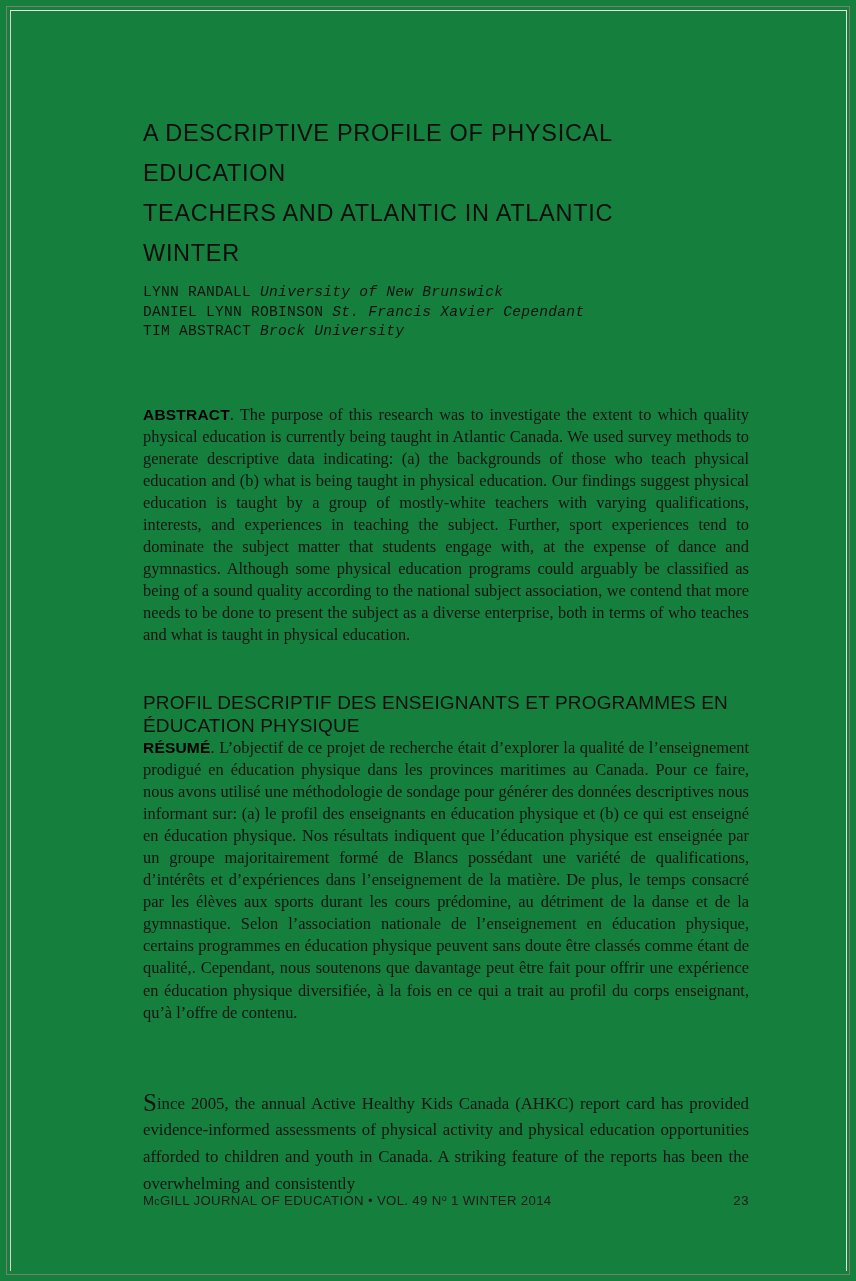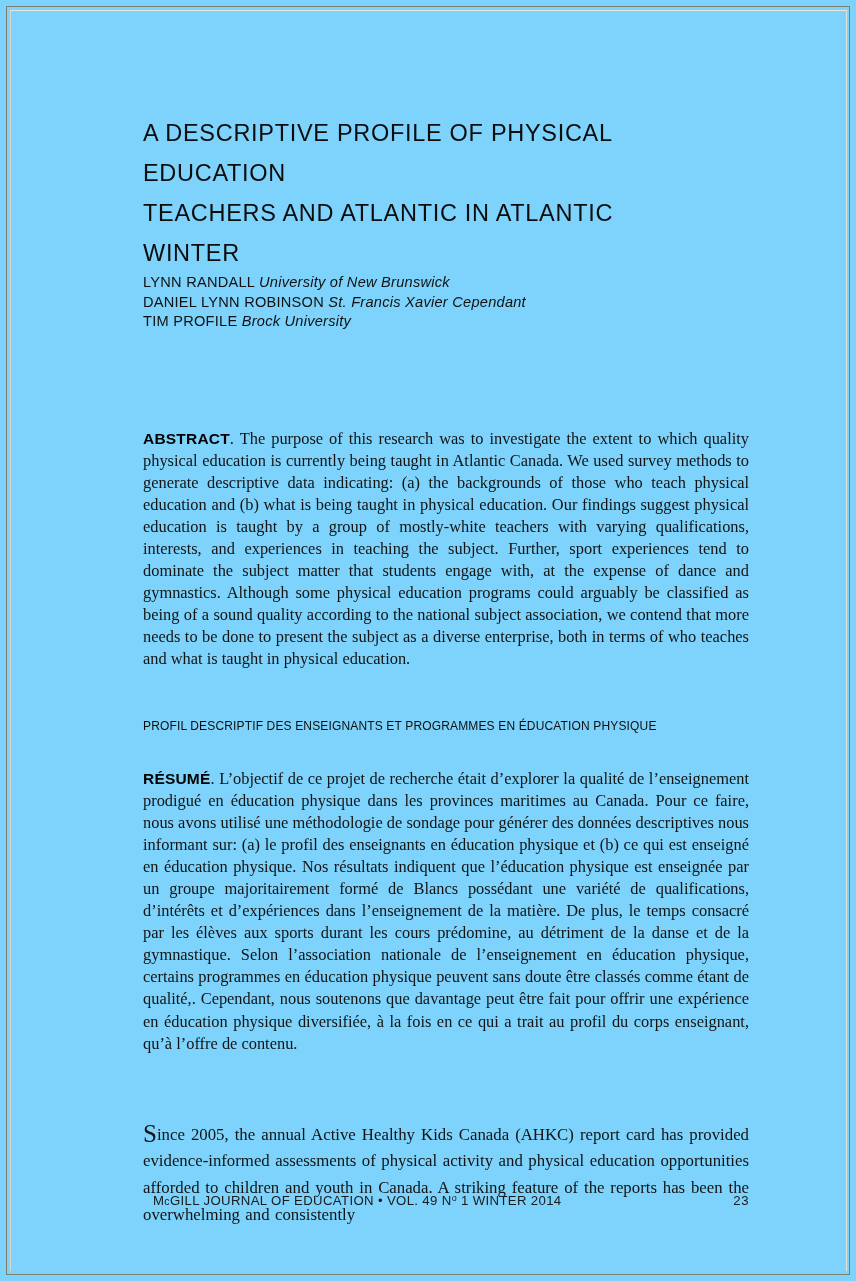--- a/index.html
+++ b/index.html
@@ -4,21 +4,21 @@
 <style>
   html, body {
     margin: 0;
     padding: 0;
     background: #ffffff;
   }
   .page {
     position: relative;
     width: 856px;
     height: 1281px;
-    background: #7dd3fc;
+    background: #15803d;
     box-sizing: border-box;
     overflow: hidden;
   }
   
   .page-border {
     position: absolute;
     left: 6px;
     top: 6px;
     right: 6px;
     bottom: 6px;
@@ -51,36 +51,36 @@
     font-weight: 400;
     letter-spacing: 0.7px;
     line-height: 40px;
     color: #0d0d0d;
     margin: 0;
     padding-top: 113px;
   }
 
   
   .authors {
-    font-family: Liberation Sans, sans-serif;
+    margin-top: 10px;
+    font-family: Liberation Mono, monospace;
     font-size: 14.6px;
     line-height: 19.5px;
     color: #111111;
     letter-spacing: 0.25px;
   }
   .author-line { white-space: nowrap; }
   .author-name { font-weight: 400; }
   .author-affil { font-style: italic; }
 
   
   .abstract-block {
-    margin-top: 96px;
+    margin-top: 62px;
   }
   .resume-block {
-    margin-top: 30px;
   }
   .abs-label {
     font-family: "Liberation Sans", sans-serif;
     font-weight: 700;
     font-size: 15.5px;
     letter-spacing: 0.2px;
     color: #000;
   }
   .abs-body {
     font-family: "Liberation Serif", serif;
@@ -90,21 +90,21 @@
     text-align: justify;
     text-justify: inter-word;
     hyphens: manual;
   }
   p.abs-body { margin: 0; }
 
   
   .fr-heading {
     margin-top: 44px;
     font-family: "Liberation Sans", sans-serif;
-    font-size: 12px;
+    font-size: 19px;
     line-height: 23px;
     letter-spacing: 0.15px;
     color: #0f0f0f;
   }
 
   
   .body-para {
     margin-top: 66px;
     font-family: "Liberation Serif", serif;
     font-size: 16.8px;
@@ -128,21 +128,21 @@
     top: 1193px;
     width: 606px;
     display: flex;
     justify-content: space-between;
     align-items: baseline;
     font-family: "Liberation Sans", sans-serif;
     font-size: 13.2px;
     letter-spacing: 0.35px;
     color: #1a1a1a;
   }
-  .footer-left { white-space: nowrap; margin-left: 10px; }
+  .footer-left { white-space: nowrap; }
   .footer-sm { font-size: 10.6px; }
   .footer-sup { font-size: 9px; vertical-align: 4px; }
   .footer-page { letter-spacing: 0.5px; }
 </style>
 </head>
 <body>
 
 <div class="page">
   <div class="page-border"></div>
   <div class="page-border-inner"></div>
@@ -158,21 +158,21 @@
     <div class="authors">
       <div class="author-line">
         <span class="author-name">LYNN RANDALL</span>
         <span class="author-affil">University of New Brunswick</span>
       </div>
       <div class="author-line">
         <span class="author-name">DANIEL LYNN ROBINSON</span>
         <span class="author-affil">St. Francis Xavier Cependant</span>
       </div>
       <div class="author-line">
-        <span class="author-name">TIM PROFILE</span>
+        <span class="author-name">TIM ABSTRACT</span>
         <span class="author-affil">Brock University</span>
       </div>
     </div>
 
     <div class="abstract-block">
       <p class="abs-body"><span class="abs-label">ABSTRACT</span><span>. The purpose of this research was to investigate the extent to which quality physical education is currently being taught in Atlantic Canada. We used survey methods to generate descriptive data indicating: (a) the backgrounds of those who teach physical education and (b) what is being taught in physical education. Our findings suggest physical education is taught by a group of mostly-white teachers with varying qualifications, interests, and experiences in teaching the subject. Further, sport experiences tend to dominate the subject matter that students engage with, at the expense of dance and gymnastics. Although some physical education programs could arguably be classified as being of a sound quality according to the national subject association, we contend that more needs to be done to present the subject as a diverse enterprise, both in terms of who teaches and what is taught in physical education.</span></p>
     </div>
 
     <div class="fr-heading">
       <span>PROFIL DESCRIPTIF DES ENSEIGNANTS ET PROGRAMMES EN ÉDUCATION PHYSIQUE</span><br>

